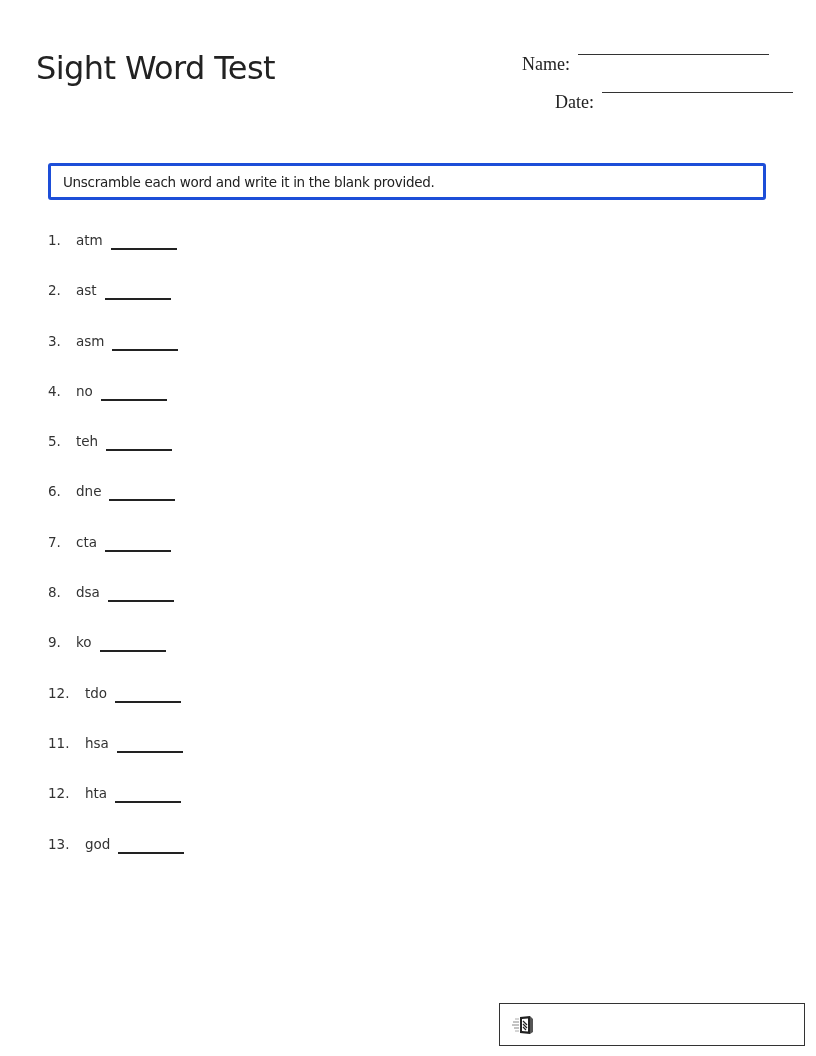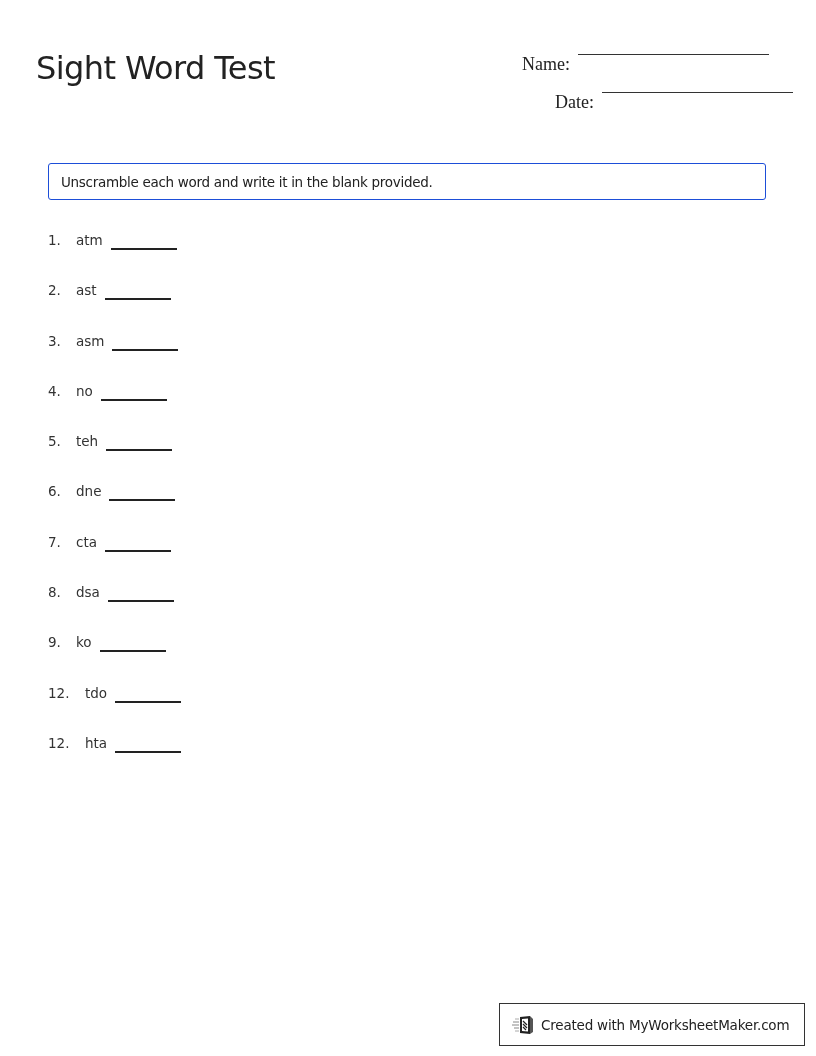--- a/index.html
+++ b/index.html
@@ -49,21 +49,21 @@
     }
     .meta-name { left: 500px; top: 54px; }
     .meta-date { left: 524px; top: 92px; }
 
     .instructions {
       position: absolute;
       left: 48px;
       top: 163px;
       width: 718px;
       height: 37px;
-      border: 1px solid #1d4ed8;
+      border: 3px solid #1d4ed8;
       border-radius: 3px;
       box-sizing: border-box;
       display: flex;
       align-items: center;
       padding-left: 12px;
       font-family: "DejaVu Sans", sans-serif;
       font-size: 13.5px;
       letter-spacing: -0.3px;
       color: #222222;
     }
@@ -188,34 +188,43 @@
     <span class="q-num">9.</span>
     <span class="q-word">ko</span>
     <span class="q-blank"></span>
   </li>
   <li class="q wide">
     <span class="q-num">12.</span>
     <span class="q-word">tdo</span>
     <span class="q-blank"></span>
   </li>
   <li class="q wide">
+    <span class="q-num">11.</span>
+    <span class="q-word">hsa</span>
+    <span class="q-blank"></span>
+  </li>
+  <li class="q wide">
     <span class="q-num">12.</span>
     <span class="q-word">hta</span>
+    <span class="q-blank"></span>
+  </li>
+  <li class="q wide">
+    <span class="q-num">13.</span>
+    <span class="q-word">god</span>
     <span class="q-blank"></span>
   </li>
 </ol>
 
 <div class="footer">
   <span class="footer-icon">
     <svg width="22" height="20" viewBox="0 0 22 20">
       <line x1="1" y1="7" x2="7" y2="7" stroke="#888" stroke-width="1"></line>
       <line x1="0" y1="10" x2="7" y2="10" stroke="#888" stroke-width="1"></line>
       <line x1="2" y1="13" x2="7" y2="13" stroke="#888" stroke-width="1"></line>
       <line x1="3" y1="4" x2="7" y2="4" stroke="#aaa" stroke-width="1"></line>
       <line x1="3" y1="16" x2="7" y2="16" stroke="#aaa" stroke-width="1"></line>
       <path d="M8 2 L18 1 L18 19 L8 18 Z" fill="#222"></path>
       <path d="M10 4 L16 3.5 L16 16.5 L10 16 Z" fill="#fff"></path>
       <path d="M11 6 L15 10 M11 9 L15 13 M11 12 L14 15" stroke="#222" stroke-width="1.2"></path>
       <path d="M18 1 L21 4 L21 17 L18 19 Z" fill="#555"></path>
     </svg>
   </span>
-  <span>Created with MyWorksheetMaker.com</span>
 </div>
 
 </body></html>

